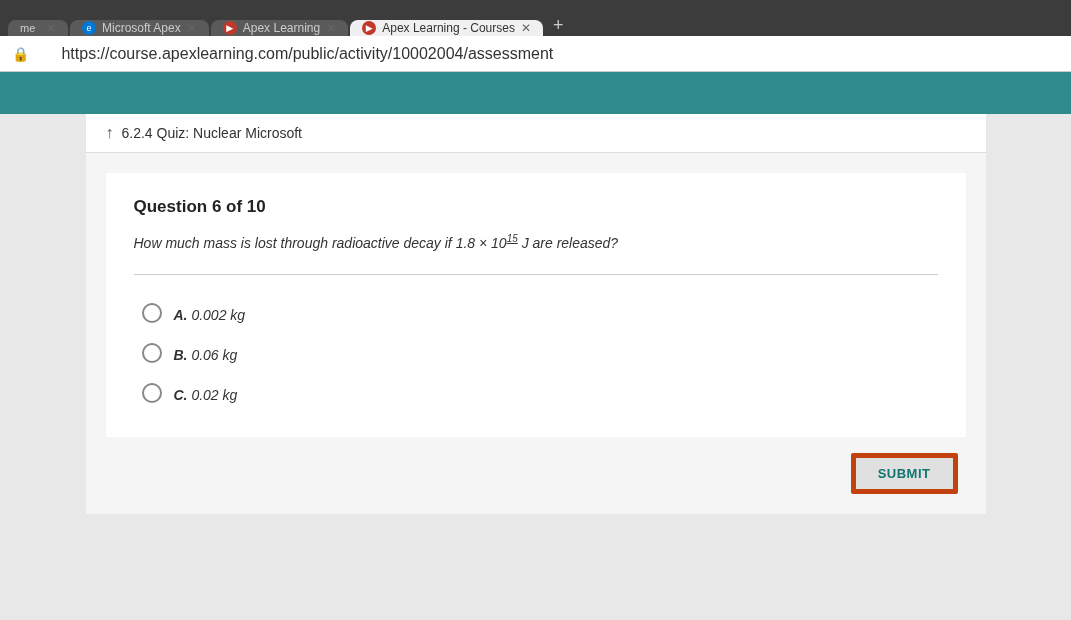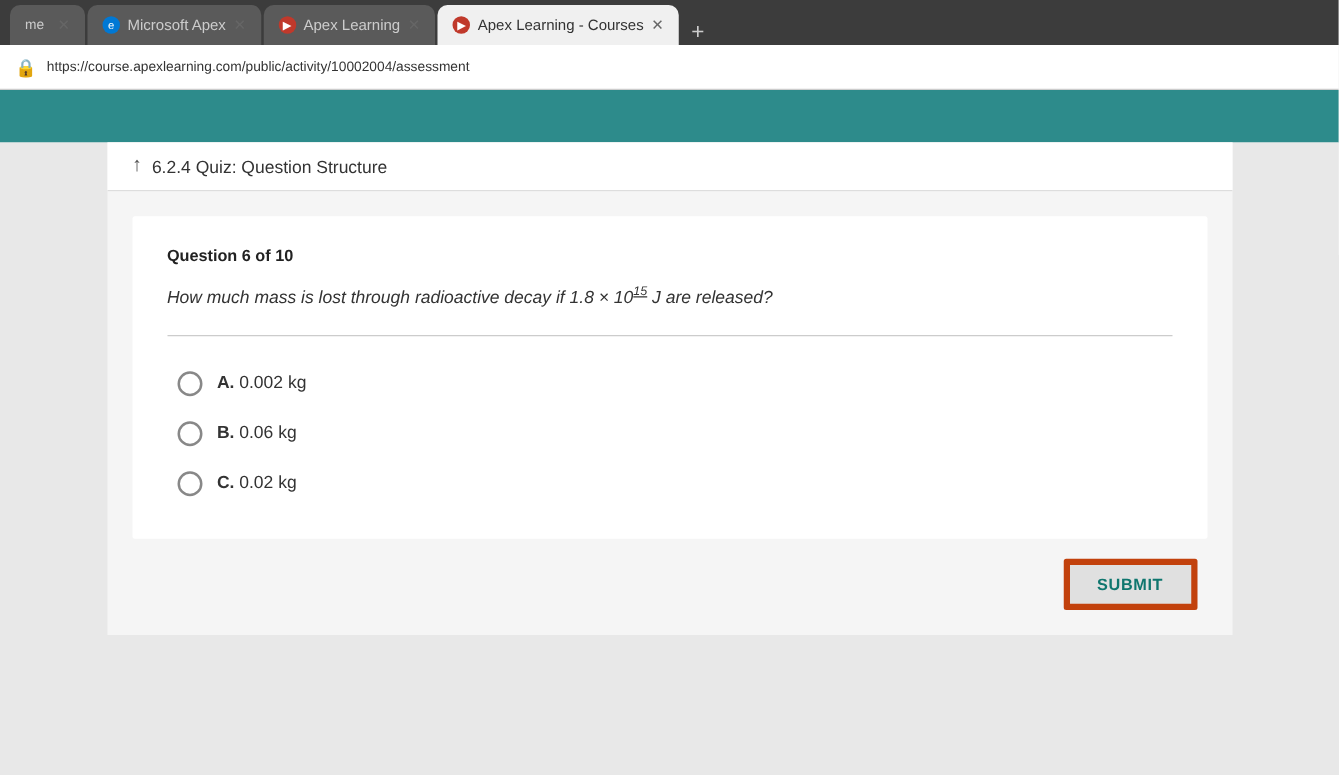--- a/index.html
+++ b/index.html
@@ -6,21 +6,21 @@
     body { font-family: Arial, sans-serif; background: #f0f0f0; width: 1071px; height: 620px; overflow: hidden; }
     .tab {
       display: flex;
       align-items: center;
       background: #f0f0f0;
       border-radius: 8px 8px 0 0;
       padding: 4px 12px;
       font-size: 12px;
       color: #333;
       gap: 6px;
-      height: 32px;
+      height: 16px;
       min-width: 120px;
     }
     .tab.inactive {
       background: #5a5a5a;
       color: #ccc;
     }
     .tab-icon {
       width: 14px;
       height: 14px;
       background: #4a90d9;
@@ -55,23 +55,24 @@
       align-items: center;
       padding: 0 12px;
       border-bottom: 1px solid #ccc;
       gap: 8px;
     }
     .address-bar .lock-icon {
       font-size: 14px;
       color: #555;
     }
     .address-input {
-      font-size: 11px;
+      font-size: 16px;
       color: #333;
       flex: 1;
+      margin-left: 24px;
     }
 
     
     .teal-bar {
       background: #2d8b8b;
       height: 42px;
     }
 
     
     .content-area {
@@ -108,21 +109,21 @@
     }
 
     
     .question-area {
       background: #fff;
       margin: 20px 20px 0 20px;
       padding: 24px 28px;
       border-radius: 2px;
     }
     .question-number {
-      font-size: 13px;
+      font-size: 17px;
       font-weight: bold;
       color: #222;
       margin-bottom: 14px;
     }
     .question-text {
       font-size: 14px;
       color: #333;
       line-height: 1.6;
       margin-bottom: 20px;
       font-style: italic;
@@ -133,25 +134,26 @@
     }
     .divider {
       border: none;
       border-top: 1px solid #ccc;
       margin-bottom: 18px;
     }
 
     
     .answer-option {
       display: flex;
-      align-items: flex-start;
+      align-items: flex-end;
       padding: 10px 8px;
       gap: 12px;
       cursor: pointer;
       border-radius: 4px;
+      font-style: italic;
     }
     .radio-circle {
       width: 20px;
       height: 20px;
       border: 2px solid #888;
       border-radius: 50%;
       flex-shrink: 0;
       background: white;
     }
     .answer-label {
@@ -212,21 +214,21 @@
   <span class="address-input">https://course.apexlearning.com/public/activity/10002004/assessment</span>
 </div>
 
 <div class="teal-bar"></div>
 
 <div class="content-area">
   <div class="quiz-wrapper">
 
     <div class="quiz-title-bar">
       <span class="upload-icon">↑</span>
-      <span class="quiz-title-text">6.2.4 Quiz:  Question Structure</span>
+      <span class="quiz-title-text">6.2.4 Quiz:  Nuclear Microsoft</span>
     </div>
 
     <div class="question-area">
       <div class="question-number">Question 6 of 10</div>
       <div class="question-text">
         <span>How much mass is lost through radioactive decay if 1.8 × 10</span><sup>15</sup><span> J are released?</span>
       </div>
       <hr class="divider">
 
       <div>

